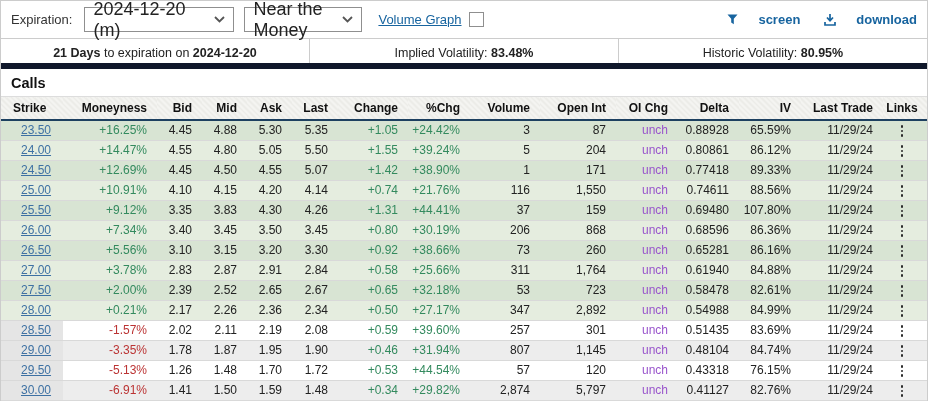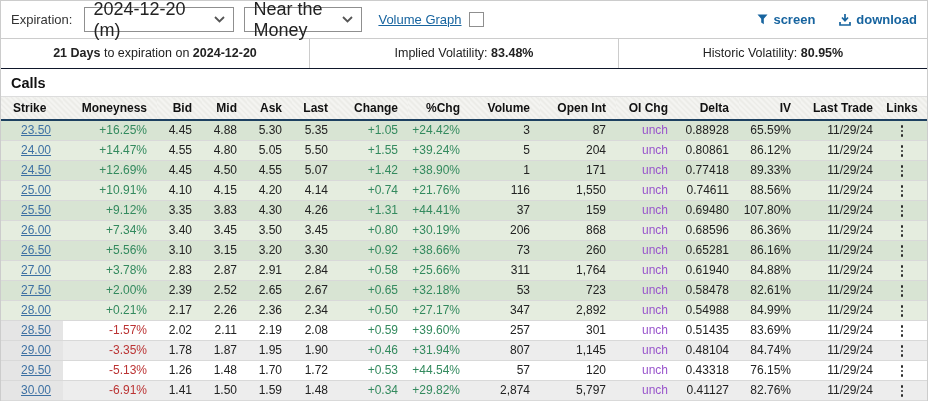--- a/index.html
+++ b/index.html
@@ -14,25 +14,25 @@
   .select { display: flex; align-items: center; justify-content: space-between;
             border: 1px solid #8f8f8f; height: 25px; padding: 0 8px; font-size: 18px;
             color: #222; background: #fff; cursor: pointer; }
   .sel-exp { width: 150px; } .sel-money { width: 118px; } .sel-view { width: 150px; }
   .chev { display: inline-flex; margin-left: 6px; }
   .vg-wrap { display: flex; align-items: center; margin-left: 6px; }
   .link { color: #17649f; text-decoration: underline; font-size: 13px; cursor: pointer; }
   .checkbox { width: 15px; height: 15px; border: 1px solid #8f8f8f; margin-left: 7px;
               background: #fff; cursor: pointer; }
   .toolbar-right { margin-left: auto; display: flex; align-items: center; gap: 24px; }
-  .tool-btn { display: flex; align-items: center; gap: 5px; font-weight: bold;
+  .tool-btn { display: flex; align-items: center; gap: 20px; font-weight: bold;
               color: #17649f; font-size: 13px; cursor: pointer; }
 
   
-  .infobar { display: flex; height: 30px; border-bottom: 1px solid #0f172a; font-size: 12.5px; }
+  .infobar { display: flex; height: 30px; border-bottom: 6px solid #0f172a; font-size: 12.5px; }
   .info-seg { flex: 1; text-align: center; line-height: 29px; white-space: pre; }
   .info-seg + .info-seg { border-left: 1px solid #ccc; }
 
   
   .calls-title { font-size: 14.5px; font-weight: bold; color: #111; padding: 6px 10px 5px; }
 
   
   table { width: 100%; border-collapse: collapse; table-layout: fixed; font-size: 12px; }
   thead th { background: #f1f1ee;
              background-image: repeating-linear-gradient(45deg, #f4f4f1 0 2px, #ececE8 2px 4px);

